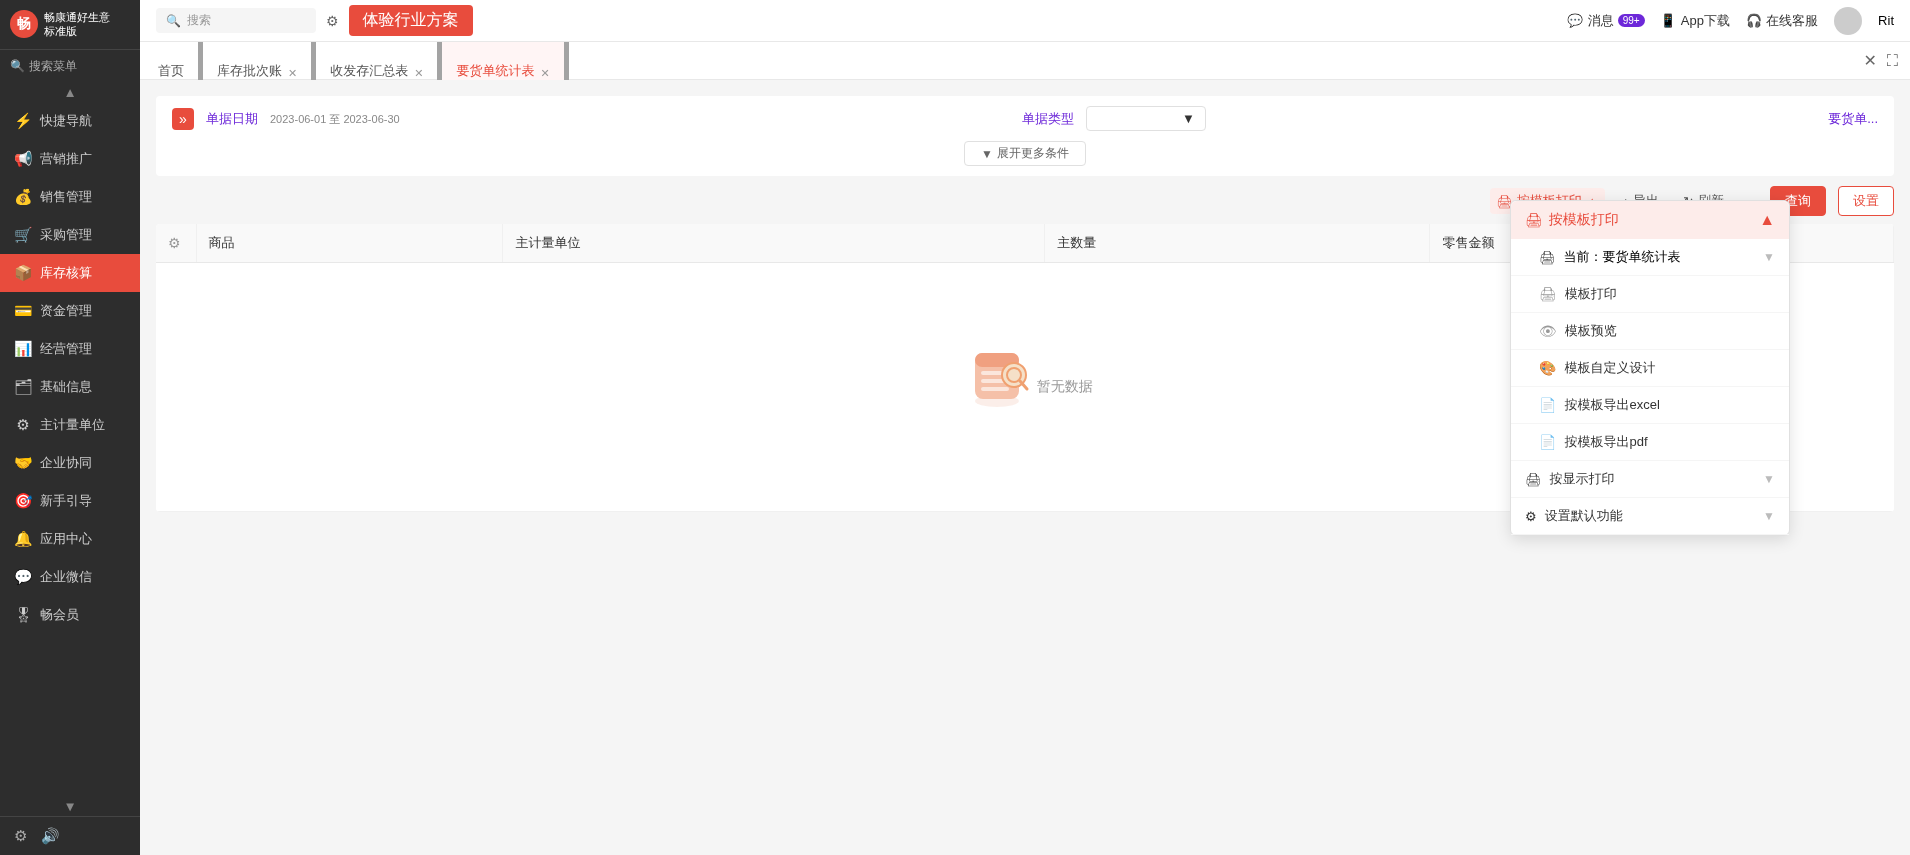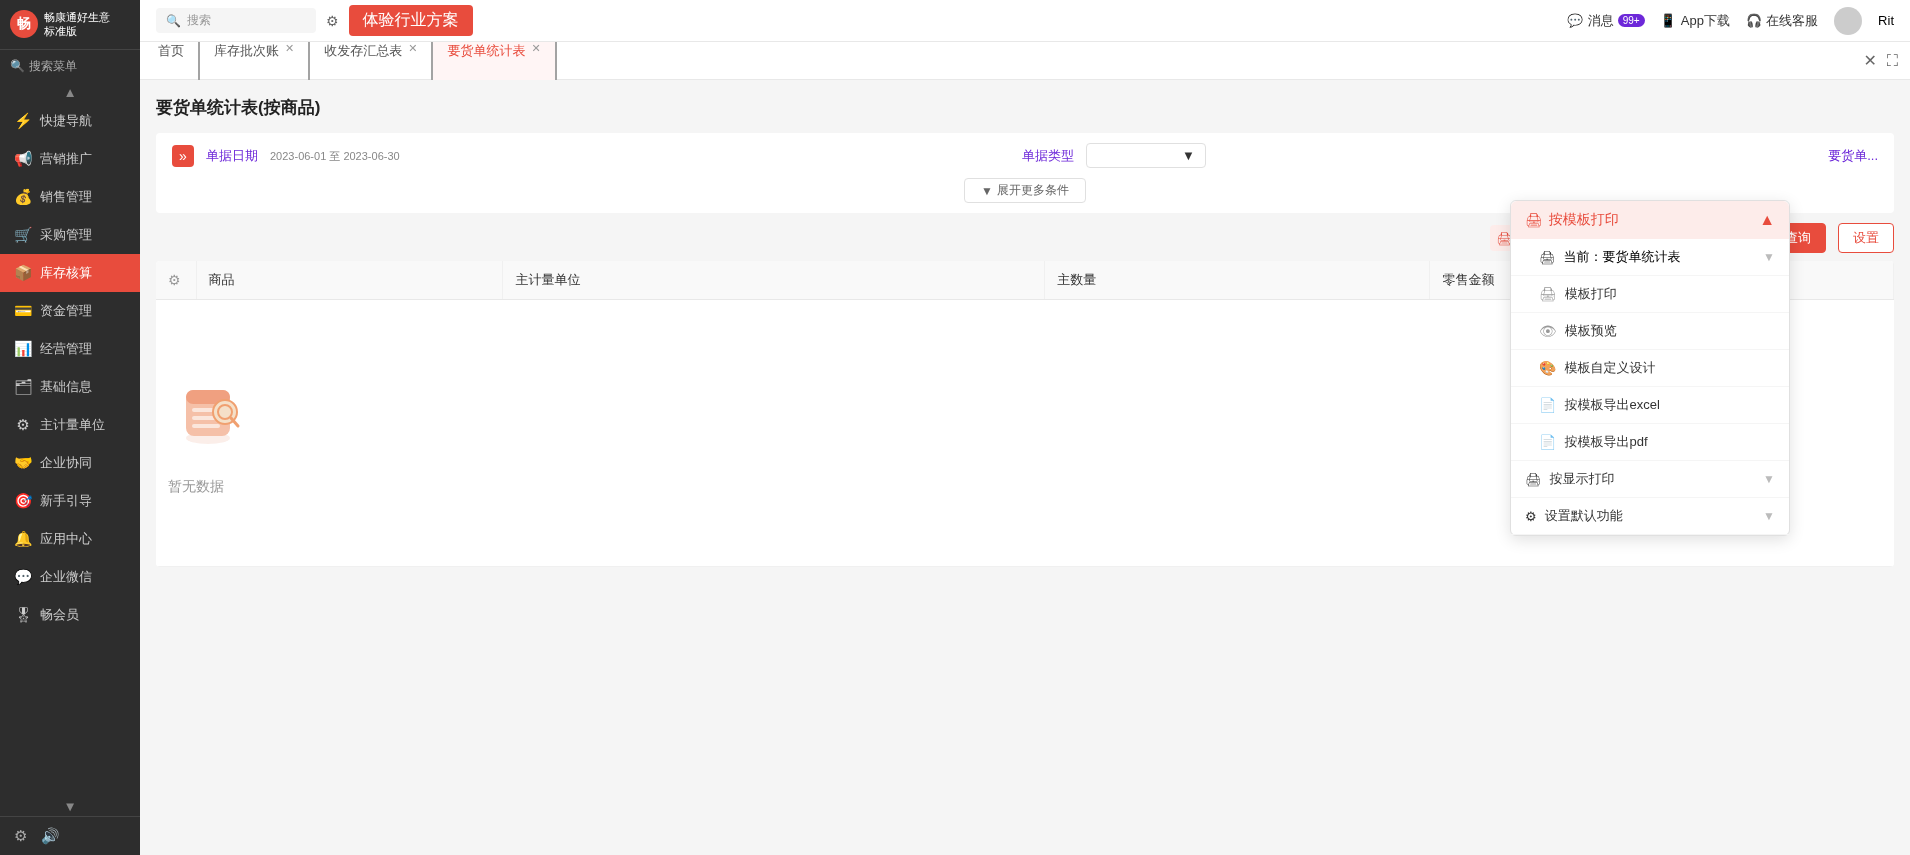--- a/index.html
+++ b/index.html
@@ -107,27 +107,27 @@
       background: #fff;
       height: 38px;
       display: flex;
       align-items: center;
       padding: 0 12px;
       border-bottom: 1px solid #e8e8e8;
       flex-shrink: 0;
       gap: 0;
     }
     .tab {
-      display: flex; align-items: flex-start; gap: 4px;
+      display: flex; align-items: flex-end; gap: 4px;
       padding: 0 14px;
       height: 38px;
       font-size: 13px;
       cursor: pointer;
       color: #555;
-      border-right: 2px solid #a3a3a3;
+      border-right: 5px solid #a3a3a3;
       white-space: nowrap;
     }
     .tab:first-child { padding-left: 6px; }
     .tab.active { color: #e84c3d; font-weight: 500; background: #fff5f5; }
     .tab .close-btn { color: #999; font-size: 11px; margin-left: 2px; }
     .tab-window-btns {
       margin-left: auto;
       display: flex; align-items: center; gap: 10px;
     }
     .tab-window-btn { color: #666; font-size: 16px; cursor: pointer; }
@@ -216,21 +216,21 @@
       border-right: 1px solid #f0f0f0;
     }
     .data-table td {
       padding: 10px 12px; color: #555;
       border-bottom: 1px solid #f0f0f0;
     }
     .table-settings-icon { color: #999; font-size: 14px; cursor: pointer; }
 
     
     .empty-state {
-      display: flex; flex-direction: column; 
+      display: flex; flex-direction: row; align-items: center;
       justify-content: center; padding: 60px 0;
     }
     .empty-icon {
       font-size: 70px; margin-bottom: 12px; color: #f5a58a;
     }
     .empty-text { color: #999; font-size: 14px; }
 
     
     .dropdown-overlay {
       position: absolute;
@@ -429,21 +429,20 @@
       <span class="close-btn">✕</span>
     </div>
     <div class="tab-window-btns">
       <span class="tab-window-btn">✕</span>
       <span class="tab-window-btn">⛶</span>
     </div>
   </div>
 
   <div class="page-content">
 
-    <div class="page-title">要货单统计表(按商品)</div>
 
     <div class="filter-bar">
       <div class="filter-row">
         <button class="filter-expand-btn">»</button>
         <span class="filter-label">单据日期</span>
         <div style="display:flex;flex-direction:column;">
           <div class="filter-date-range">2023-06-01 至 2023-06-30</div>
         </div>
         <div style="flex:1"></div>
         <span class="filter-label">单据类型</span>

